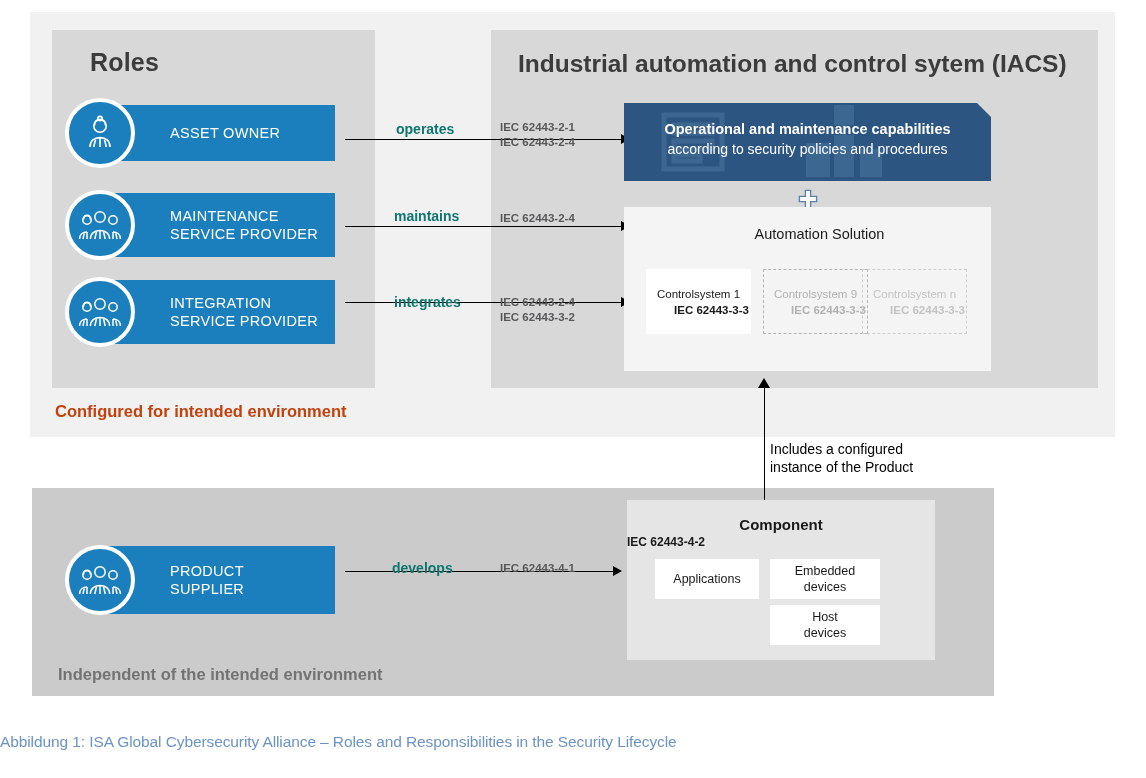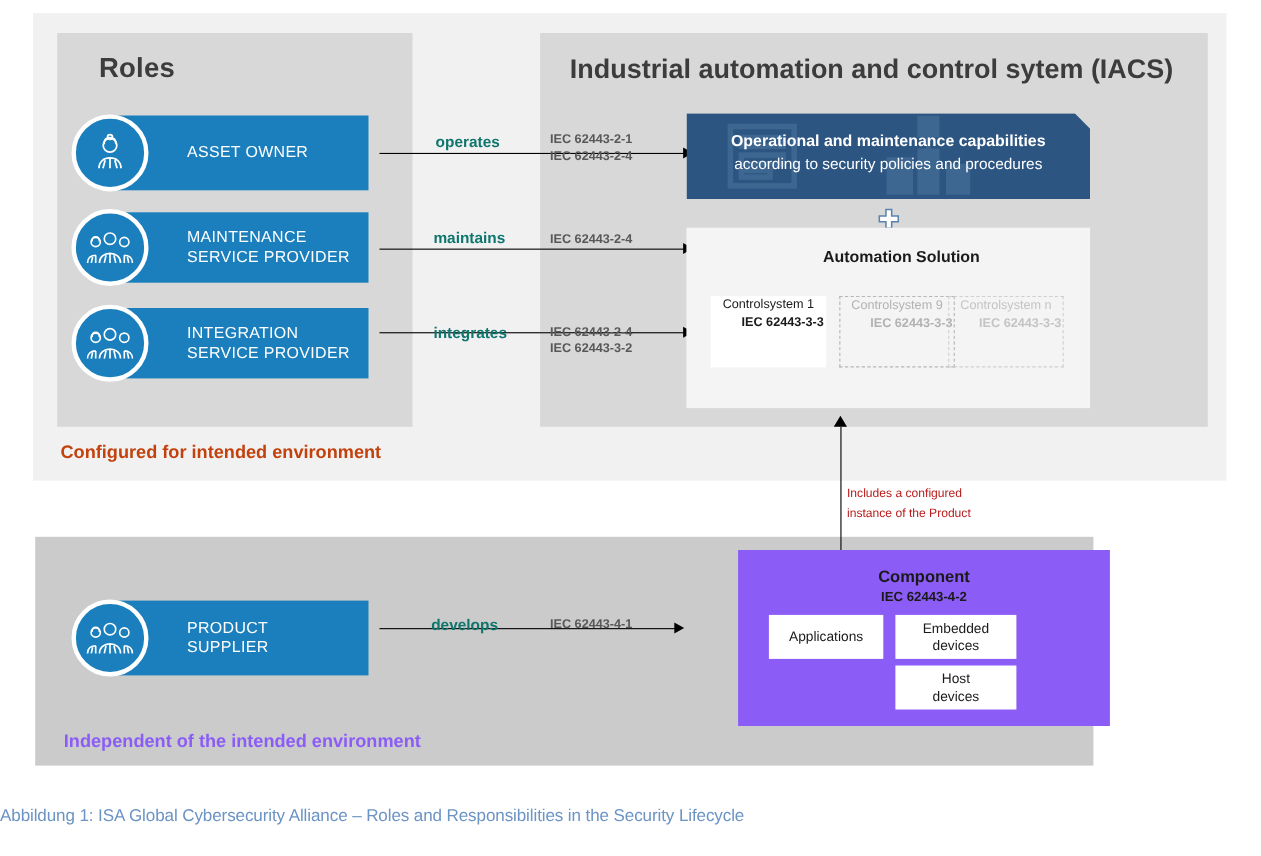--- a/index.html
+++ b/index.html
@@ -12,32 +12,32 @@
   
   #outer-top-panel{left:30px;top:12px;width:1085px;height:425px;background:#f1f1f1;}
   #roles-panel{left:52px;top:30px;width:323px;height:358px;background:#d8d8d8;}
   #iacs-panel{left:491px;top:30px;width:607px;height:358px;background:#d8d8d8;}
   #bottom-panel{left:32px;top:488px;width:962px;height:208px;background:#cbcbcb;}
 
   
   #roles-title{left:90px;top:48px;font-size:25px;font-weight:bold;color:#3c3c3c;letter-spacing:.2px;}
   #iacs-title{left:518px;top:50px;font-size:24.5px;font-weight:bold;color:#3c3c3c;white-space:nowrap;}
   #configured-label{left:55px;top:402px;font-size:16.5px;font-weight:bold;color:#c2410c;}
-  #independent-label{left:58px;top:665px;font-size:16.5px;font-weight:bold;color:#8b5cf6;}
+  #independent-label{left:58px;top:665px;font-size:16.5px;font-weight:bold;color:#737373;}
 
   
   .role-chip{position:absolute;background:#1a7fbc;display:flex;align-items:center;}
   .role-chip .badge{position:absolute;left:-35px;top:50%;transform:translateY(-50%);
         width:70px;height:70px;border-radius:50%;background:#1a7fbc;
         border:4px solid #ffffff;box-sizing:border-box;
         display:flex;align-items:center;justify-content:center;}
   .role-chip .role-text{margin-left:70px;color:#ffffff;font-size:14.5px;
         line-height:18px;letter-spacing:.3px;white-space:pre-line;}
 
-  #role-asset-owner{left:100px;top:105px;width:235px;height:68px;}
+  #role-asset-owner{left:100px;top:105px;width:235px;height:56px;}
   #role-maintenance{left:100px;top:193px;width:235px;height:64px;}
   #role-integration{left:100px;top:280px;width:235px;height:64px;}
   #role-product-supplier{left:100px;top:546px;width:235px;height:68px;}
 
   
   .rel-line{position:absolute;height:0;border-top:1.6px solid #000;}
   .rel-head{position:absolute;width:0;height:0;
       border-top:5px solid transparent;border-bottom:5px solid transparent;
       border-left:9px solid #000;}
   .rel-verb{position:absolute;font-size:14px;font-weight:bold;color:#0f766e;}
@@ -61,53 +61,53 @@
   #line-develops{left:345px;top:571px;width:272px;}
   #head-develops{left:613px;top:566px;}
   #verb-develops{left:392px;top:560px;}
   #std-develops{left:500px;top:561px;}
 
   
   #includes-line{left:764px;top:388px;width:0;height:112px;border-left:1.6px solid #000;}
   #includes-head{left:758px;top:378px;width:0;height:0;
       border-left:6px solid transparent;border-right:6px solid transparent;
       border-bottom:10px solid #000;}
-  #includes-label{left:770px;top:440px;font-size:11px;color:#b91c1c;line-height:18px;white-space:pre-line;}
+  #includes-label{left:770px;top:440px;font-size:14px;color:#000000;line-height:18px;white-space:pre-line;}
 
   
   #ops-banner{left:624px;top:103px;width:367px;height:78px;background:#2d5582;
       clip-path:polygon(0 0, calc(100% - 14px) 0, 100% 14px, 100% 100%, 0 100%);
       overflow:hidden;}
   #ops-banner .wm{position:absolute;opacity:.14;}
   #ops-title{position:absolute;left:0;right:0;top:18px;text-align:center;color:#fff;
       font-size:14.5px;font-weight:bold;}
   #ops-sub{position:absolute;left:0;right:0;top:38px;text-align:center;color:#fff;
       font-size:14px;}
 
   
   #plus-icon{left:798px;top:189px;}
 
   
   #automation-box{left:624px;top:207px;width:367px;height:164px;background:#f4f4f4;}
   #automation-title{position:absolute;left:0;right:0;top:19px;text-align:center;
-      font-size:14.5px;font-weight:bold;color:#1a1a1a;padding-left:24px;}
+      font-size:14.5px;font-weight:normal;color:#1a1a1a;padding-left:24px;}
   .cs-box{position:absolute;top:62px;width:105px;height:65px;
-      display:flex;flex-direction:column;align-items:center;justify-content:flex-start;
+      display:flex;flex-direction:column;align-items:center;justify-content:center;
       font-size:11.5px;line-height:16px;}
   #cs-1{left:22px;background:#ffffff;color:#1a1a1a;}
   #cs-2{left:139px;border:1.5px dashed #b6b6b6;box-sizing:border-box;color:#b2b2b2;}
   #cs-n{left:238px;border:1.5px dashed #cfcfcf;box-sizing:border-box;color:#c4c4c4;}
   .cs-box .cs-std{font-weight:bold;padding-left:26px;}
   #cs-1 .cs-std{color:#1a1a1a;}
 
   
-  #component-box{left:627px;top:500px;width:338px;height:160px;background:#8b5cf6;margin-left:44px;}
+  #component-box{left:627px;top:500px;width:308px;height:160px;background:#e5e5e5;}
   #component-title{position:absolute;left:0;right:0;top:16px;text-align:center;
       font-size:15px;font-weight:bold;color:#1a1a1a;}
-  #component-std{position:absolute;left:0;right:0;top:35px;text-align:center;
+  #component-std{position:absolute;left:0;right:0;top:35px;
       font-size:12px;font-weight:bold;color:#1a1a1a;}
   .comp-cell{position:absolute;background:#ffffff;display:flex;align-items:center;
       justify-content:center;text-align:center;font-size:12.5px;line-height:16px;
       color:#1a1a1a;white-space:pre-line;}
   #comp-applications{left:28px;top:59px;width:104px;height:40px;}
   #comp-embedded{left:143px;top:59px;width:110px;height:40px;}
   #comp-network{left:28px;top:105px;width:104px;height:40px;}
   #comp-host{left:143px;top:105px;width:110px;height:40px;}
 
   

